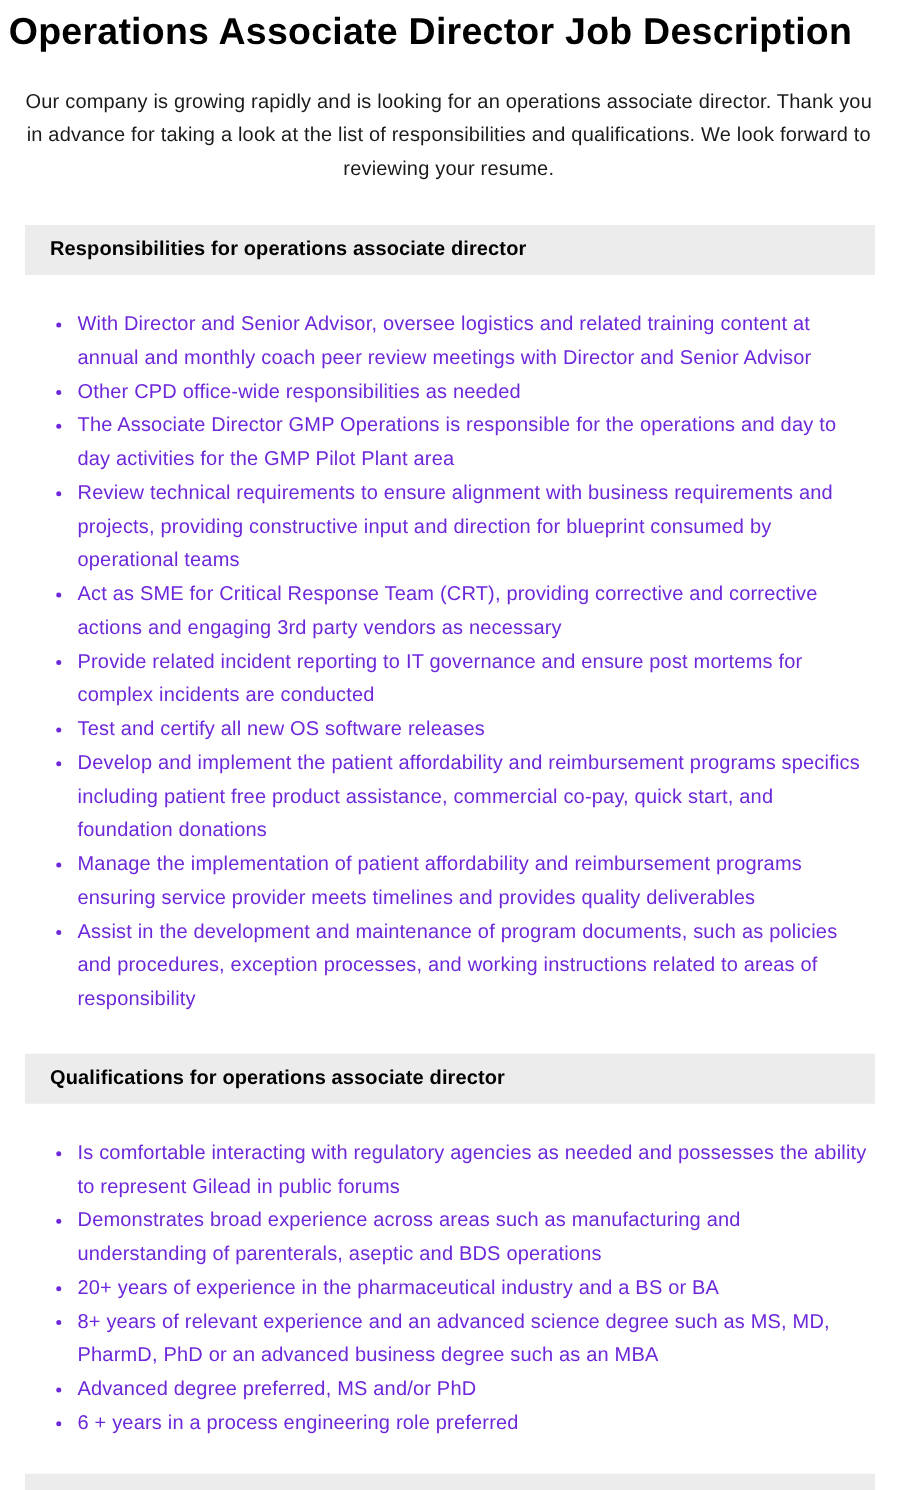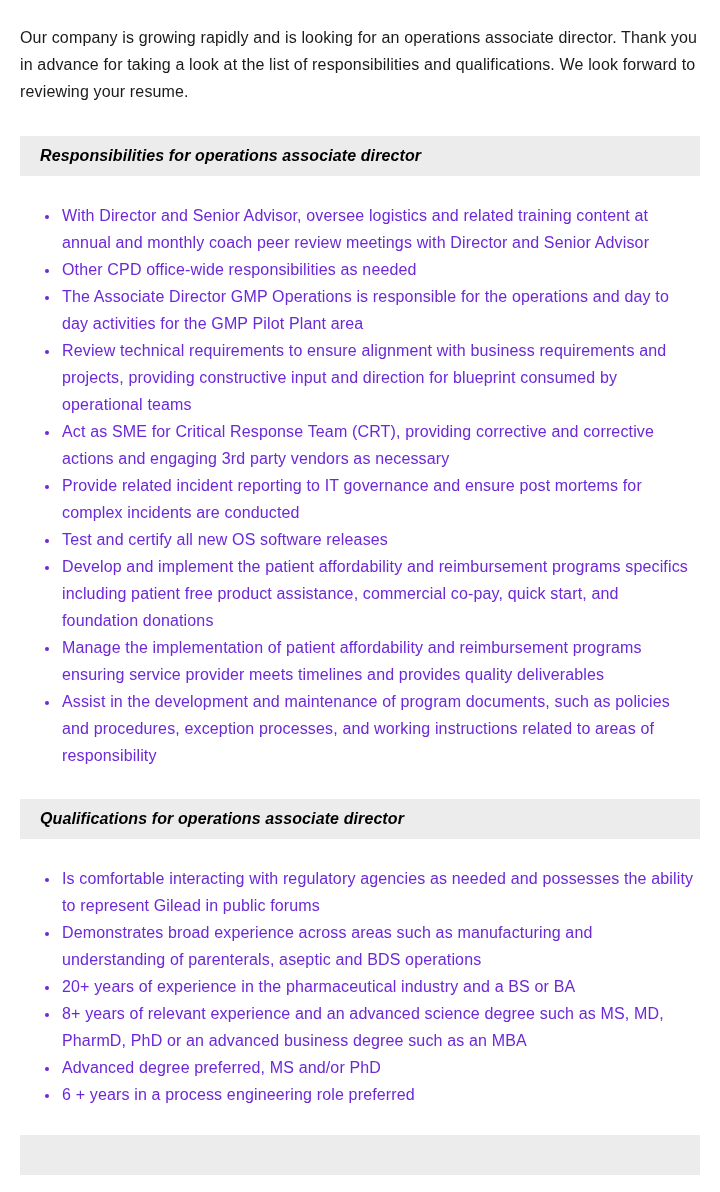--- a/index.html
+++ b/index.html
@@ -28,30 +28,30 @@
     margin: 8px 8px 0 7px;
     line-height: 1.2;
     color: #000000;
   }
   p.intro {
     font-size: 16px;
     line-height: 1.7;
     letter-spacing: 0.15px;
     margin: 24px 22px 0 20px;
     color: #1a1a1a;
+    text-align: center;
   }
   .section-header {
     background: #ececec;
     margin: 30px 20px 0 20px;
     padding: 11px 20px;
     font-size: 16px;
     font-weight: 700;
     letter-spacing: 0.1px;
     color: #000000;
-    font-style: italic;
   }
   ul.bullet-list {
     margin: 26px 22px 0 20px;
     padding-left: 40px;
     list-style-type: disc;
   }
   ul.bullet-list li {
     font-size: 16px;
     line-height: 1.69;
     letter-spacing: 0.15px;
@@ -65,20 +65,21 @@
     background: #ececec;
     margin: 26px 20px 0 20px;
     height: 40px;
   }
 </style>
 </head>
 <body>
 
 <div class="page">
 
+  <h1 class="page-title">Operations Associate Director Job Description</h1>
 
   <p class="intro">Our company is growing rapidly and is looking for an operations associate director. Thank you in advance for taking a look at the list of responsibilities and qualifications. We look forward to reviewing your resume.</p>
 
   <section>
     <div class="section-header">Responsibilities for operations associate director</div>
     <ul class="bullet-list">
         <li>With Director and Senior Advisor, oversee logistics and related training content at annual and monthly coach peer review meetings with Director and Senior Advisor</li>
         <li>Other CPD office-wide responsibilities as needed</li>
         <li>The Associate Director GMP Operations is responsible for the operations and day to day activities for the GMP Pilot Plant area</li>
         <li>Review technical requirements to ensure alignment with business requirements and projects, providing constructive input and direction for blueprint consumed by operational teams</li>

